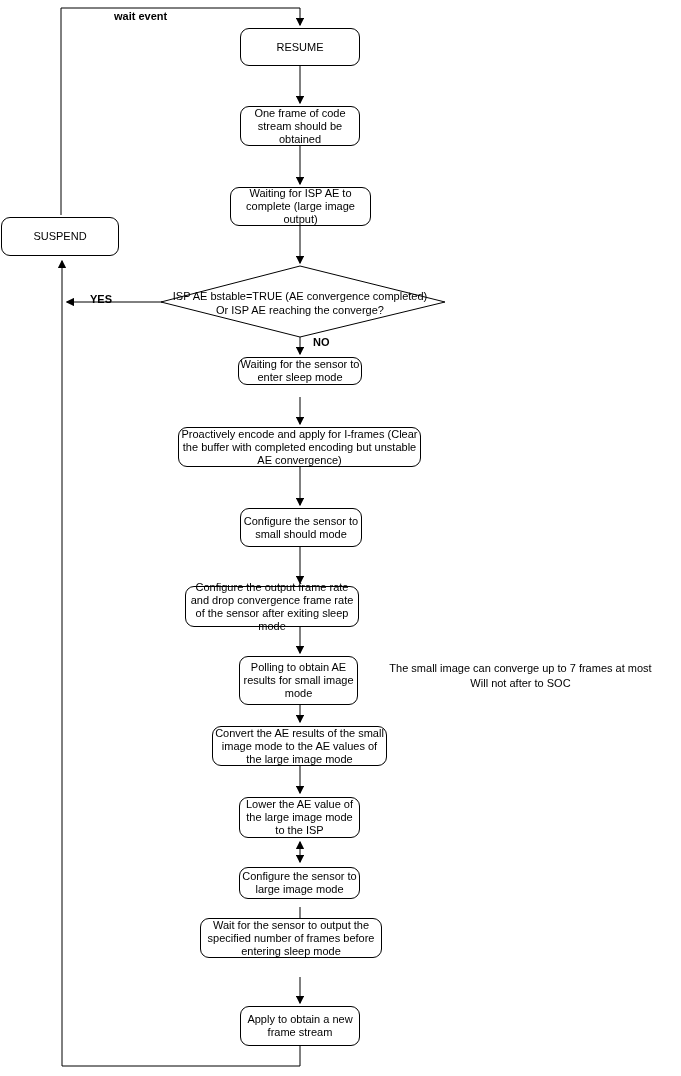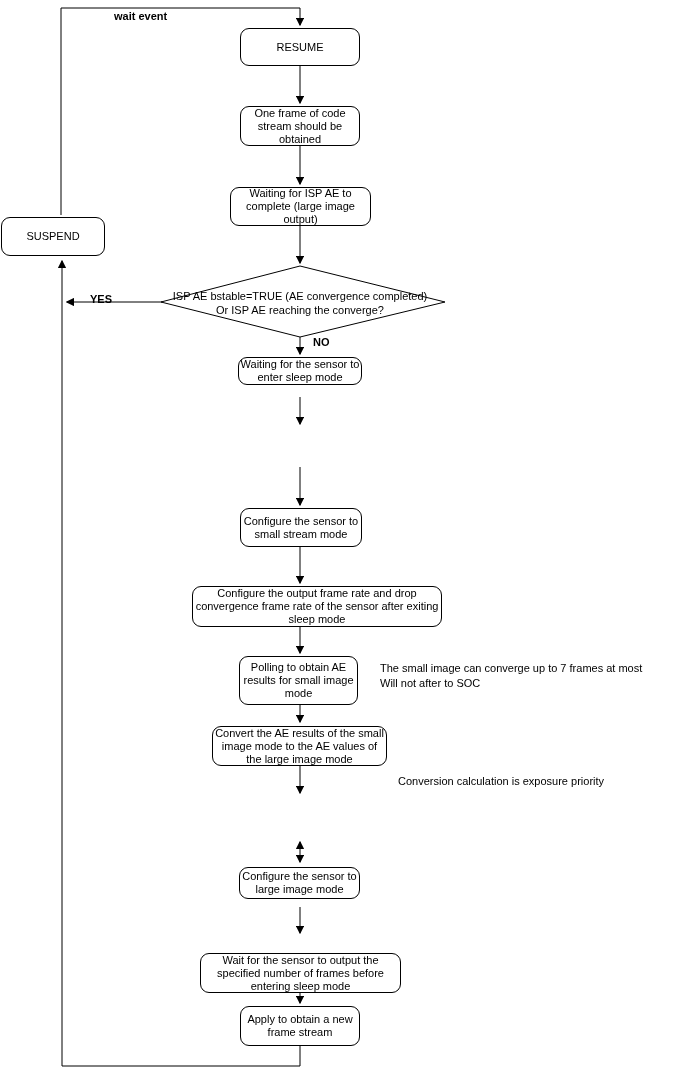--- a/index.html
+++ b/index.html
@@ -39,21 +39,21 @@
     font-weight: bold;
   }
   .decision-text {
     position: absolute;
     text-align: center;
     line-height: 14px;
     white-space: nowrap;
   }
   .annotation {
     position: absolute;
-    text-align: left;
+    text-align: center;
     line-height: 15px;
   }
 </style>
 </head>
 <body>
 
 <div class="canvas">
 
   <svg class="wires" viewBox="0 0 681 1076" xmlns="http://www.w3.org/2000/svg">
     <defs>
@@ -87,46 +87,47 @@
 
   <div class="node" style="left:230px;top:187px;width:141px;height:39px">Waiting for ISP AE to complete (large image output)</div>
 
   <div class="node" style="left:240px;top:106px;width:120px;height:40px">One frame of code stream should be obtained</div>
 
   <div class="decision-text" style="left:100px;top:289px;width:400px">
     <span>ISP AE bstable=TRUE (AE convergence completed)</span><br>
     <span>Or ISP AE reaching the converge?</span>
   </div>
 
-  <div class="node" style="left:1px;top:217px;width:104px;height:39px">SUSPEND</div>
+  <div class="node" style="left:1px;top:217px;width:118px;height:39px">SUSPEND</div>
 
   <div class="node" style="left:238px;top:357px;width:124px;height:28px">Waiting for the sensor to enter sleep mode</div>
 
+  <div class="node" style="left:178px;top:427px;width:243px;height:40px">Proactively encode and apply for I-frames (Clear the buffer with completed encoding but unstable AE convergence)</div>
 
-  <div class="node" style="left:240px;top:508px;width:122px;height:39px">Configure the sensor to small stream mode</div>
+  <div class="node" style="left:240px;top:508px;width:122px;height:39px">Configure the sensor to small should mode</div>
 
-  <div class="node" style="left:192px;top:586px;width:250px;height:41px">Configure the output frame rate and drop convergence frame rate of the sensor after exiting sleep mode</div>
+  <div class="node" style="left:185px;top:586px;width:174px;height:41px">Configure the output frame rate and drop convergence frame rate of the sensor after exiting sleep mode</div>
 
   <div class="node" style="left:239px;top:656px;width:119px;height:49px">Polling to obtain AE results for small image mode</div>
 
   <div class="node" style="left:212px;top:726px;width:175px;height:40px">Convert the AE results of the small image mode to the AE values of the large image mode</div>
 
+  <div class="node" style="left:239px;top:797px;width:121px;height:41px">Lower the AE value of the large image mode to the ISP</div>
 
   <div class="node" style="left:239px;top:867px;width:121px;height:32px">Configure the sensor to large image mode</div>
 
-  <div class="node" style="left:200px;top:953px;width:201px;height:40px">Wait for the sensor to output the specified number of frames before entering sleep mode</div>
+  <div class="node" style="left:200px;top:918px;width:182px;height:40px">Wait for the sensor to output the specified number of frames before entering sleep mode</div>
 
   <div class="node" style="left:240px;top:1006px;width:120px;height:40px">Apply to obtain a new frame stream</div>
 
   <div class="label" style="left:114px;top:10px">wait event</div>
 
   <div class="label" style="left:90px;top:293px">YES</div>
 
   <div class="label" style="left:313px;top:336px">NO</div>
 
   <div class="annotation" style="left:380px;top:661px;width:281px">
     <span>The small image can converge up to 7 frames at most</span><br>
     <span>Will not after to SOC</span>
   </div>
 
-  <div class="annotation" style="left:398px;top:774px;width:232px;white-space:nowrap">Conversion calculation is exposure priority</div>
 
 </div>
 
 </body></html>

